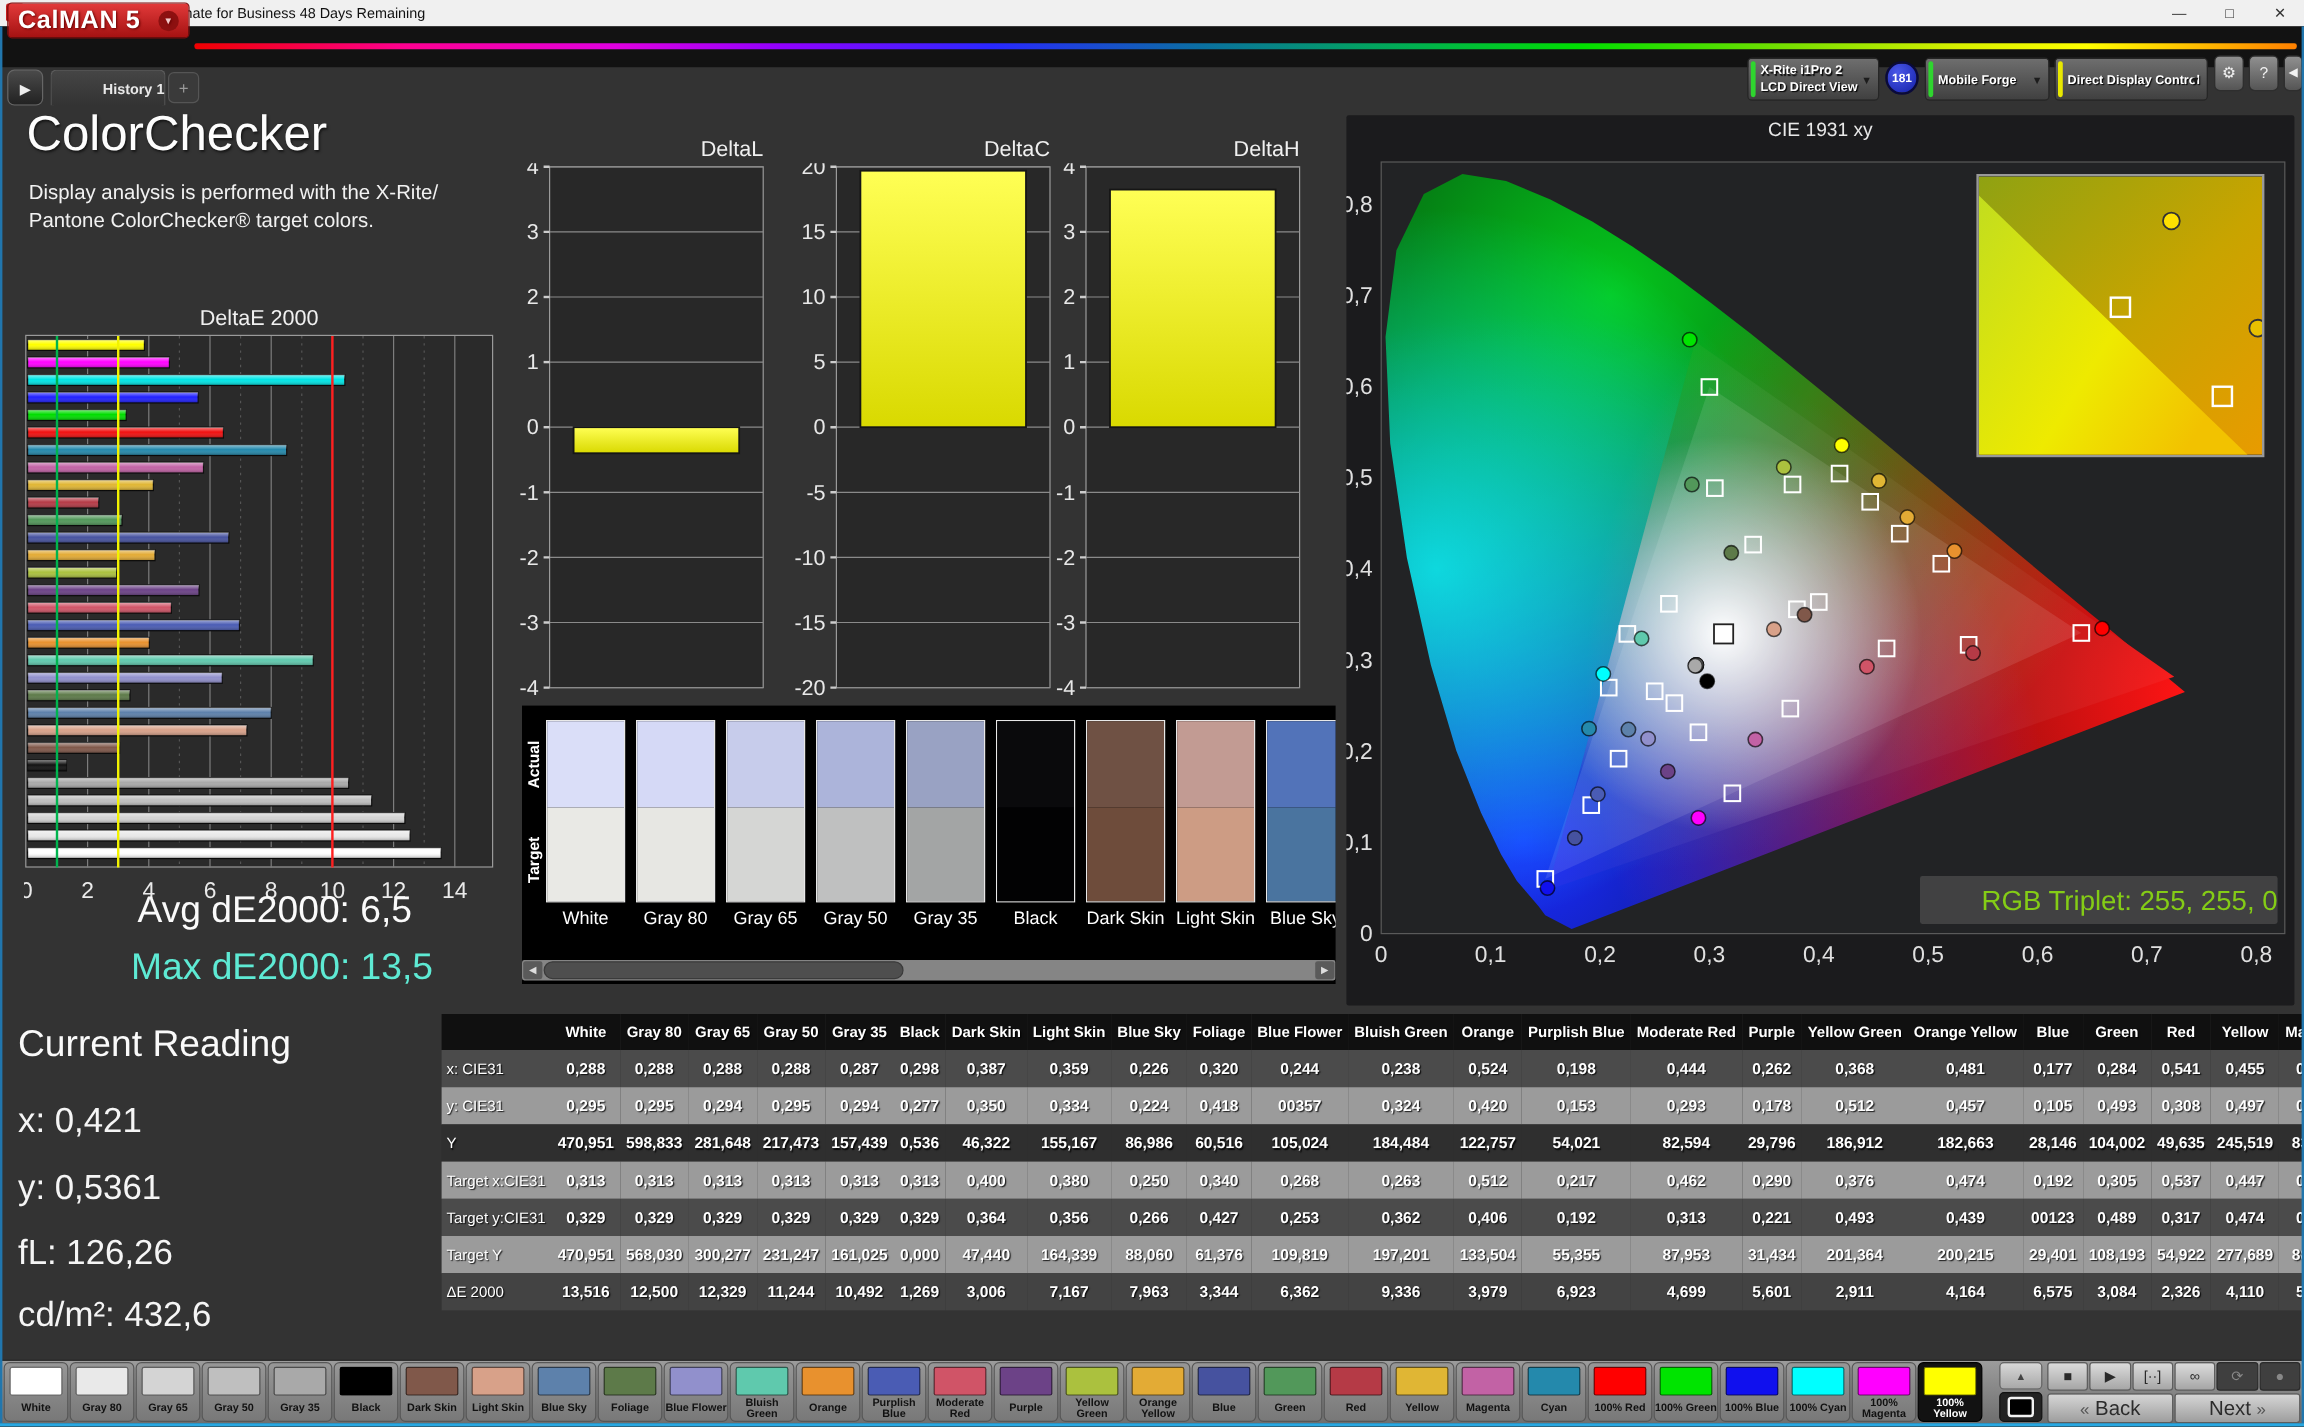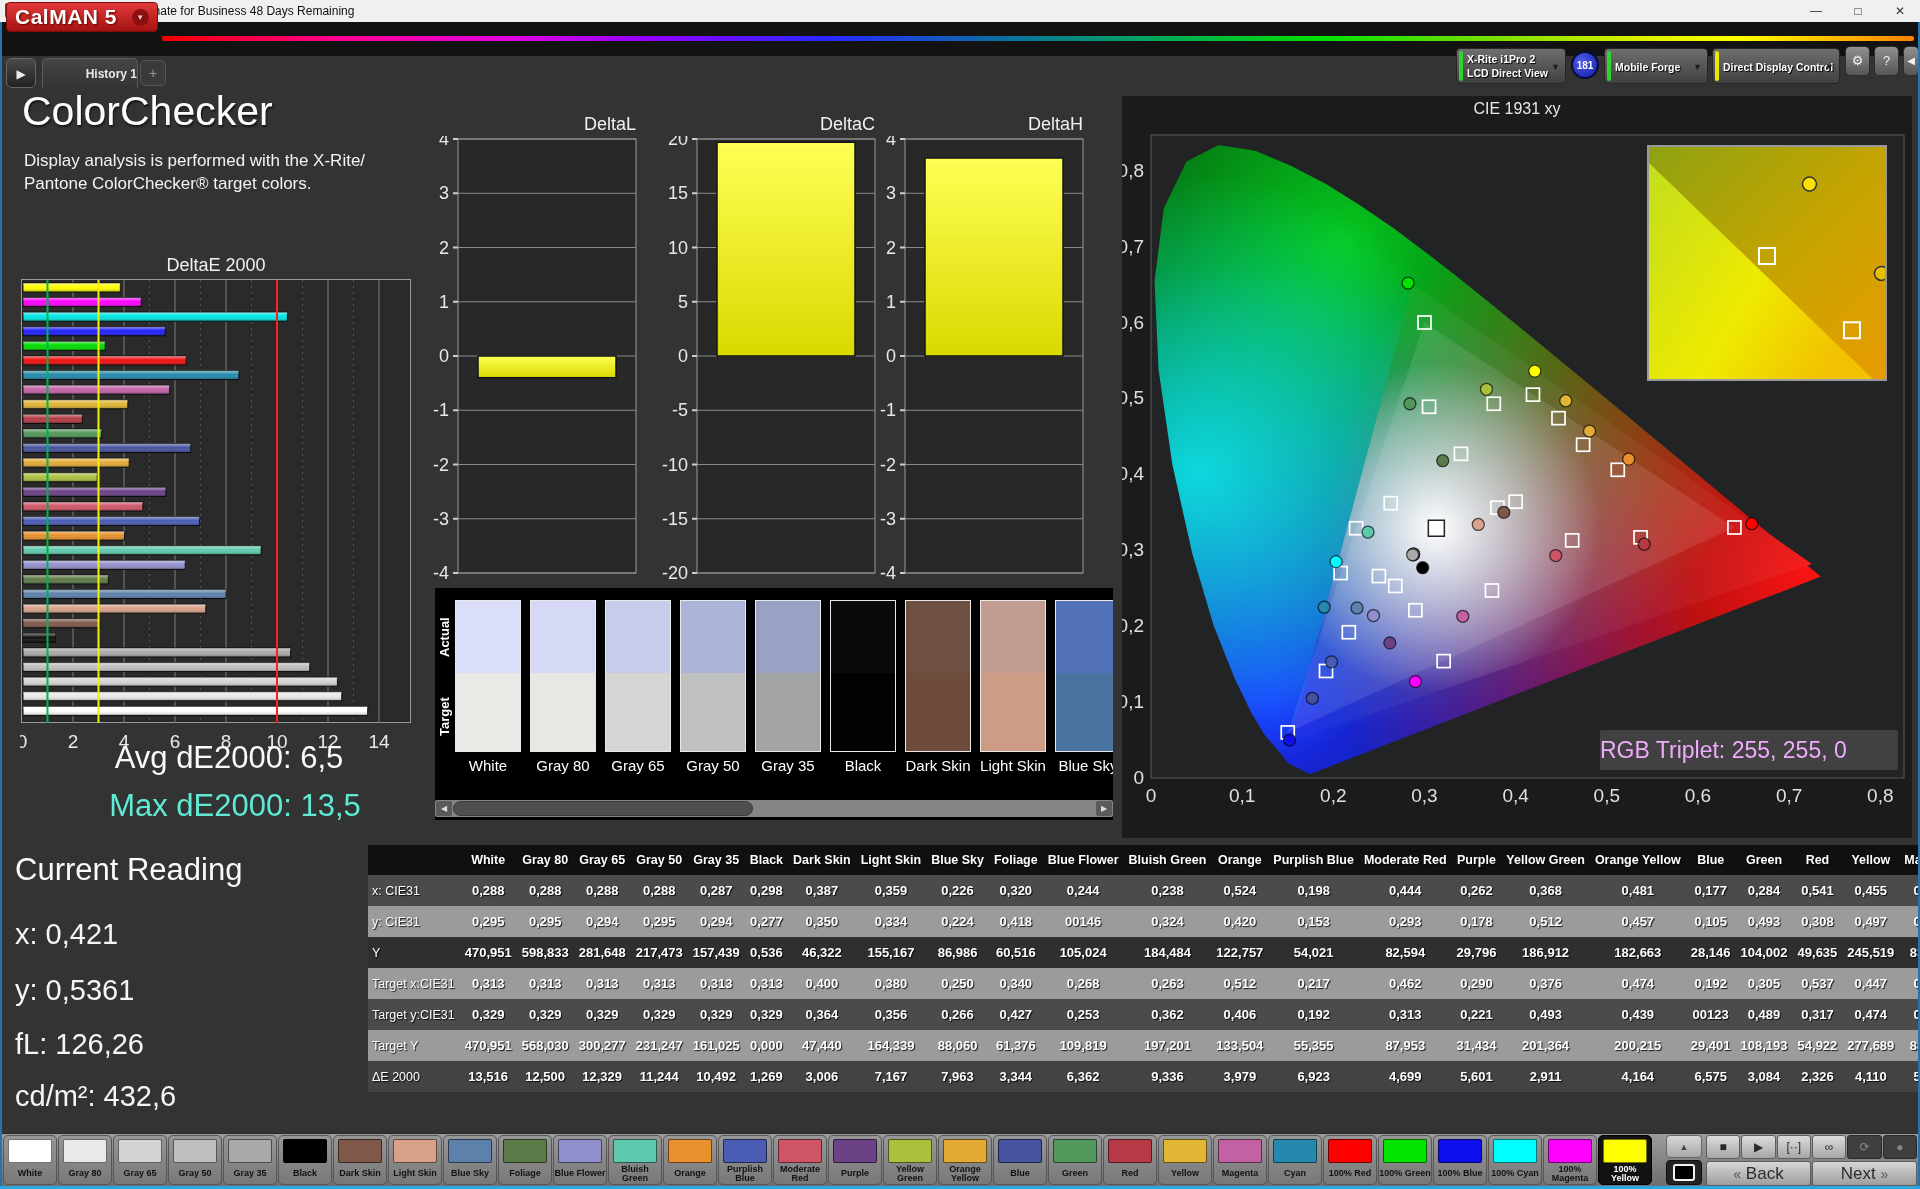--- a/index.html
+++ b/index.html
@@ -87,21 +87,21 @@
   #sb-left { left:1px; } #sb-right { right:1px; }
   #sb-thumb { position:absolute; left:18px; top:1px; width:300px; height:15px; background:#4e4e4e;
     border:1px solid #3a3a3a; border-radius:8px; }
 
   
   #cie-panel { left:1122px; top:96px; width:790px; height:742px; background:#1b1b1d; border-radius:2px; }
   #cie-title { left:1122px; top:100px; width:790px; text-align:center; font-size:16px; color:#e8e8e8; }
   #cie-plot { left:1122px; top:96px; width:790px; height:742px; }
   #cie-inset { left:1647px; top:145px; width:240px; height:236px; border:2px solid #999; }
   #rgb-triplet { left:1600px; top:730px; width:298px; height:40px; background:rgba(95,95,95,0.5);
-    border-radius:2px; color:#f0abfc; font-size:23px; text-align:left; line-height:40px; }
+    border-radius:2px; color:#84cc16; font-size:23px; text-align:right; line-height:40px; }
 
   
   #data-table { left:368px; top:845px; width:1551px; }
   #data-table table { border-collapse:collapse; width:1551px; white-space:nowrap; }
   #data-table th, #data-table td { padding:8px 5px; font-size:13px; font-weight:bold; color:#fff;
     text-shadow:1px 1px 1px rgba(0,0,0,0.85); text-align:center; }
   #data-table thead th { background:#101010; font-size:12.5px; }
   #data-table tbody th { text-align:left; font-size:12.5px; padding-left:4px; font-weight:normal; }
   tr.shade-a { background:#4b4b4b; } tr.shade-b { background:#9b9b9b; }
   tr.shade-c { background:#2f2f2f; } tr.shade-d { background:#434343; }
@@ -697,21 +697,21 @@
             <td>0,295</td>
             <td>0,295</td>
             <td>0,294</td>
             <td>0,295</td>
             <td>0,294</td>
             <td>0,277</td>
             <td>0,350</td>
             <td>0,334</td>
             <td>0,224</td>
             <td>0,418</td>
-            <td>00146</td>
+            <td>00357</td>
             <td>0,324</td>
             <td>0,420</td>
             <td>0,153</td>
             <td>0,293</td>
             <td>0,178</td>
             <td>0,512</td>
             <td>0,457</td>
             <td>0,105</td>
             <td>0,493</td>
             <td>0,308</td>

